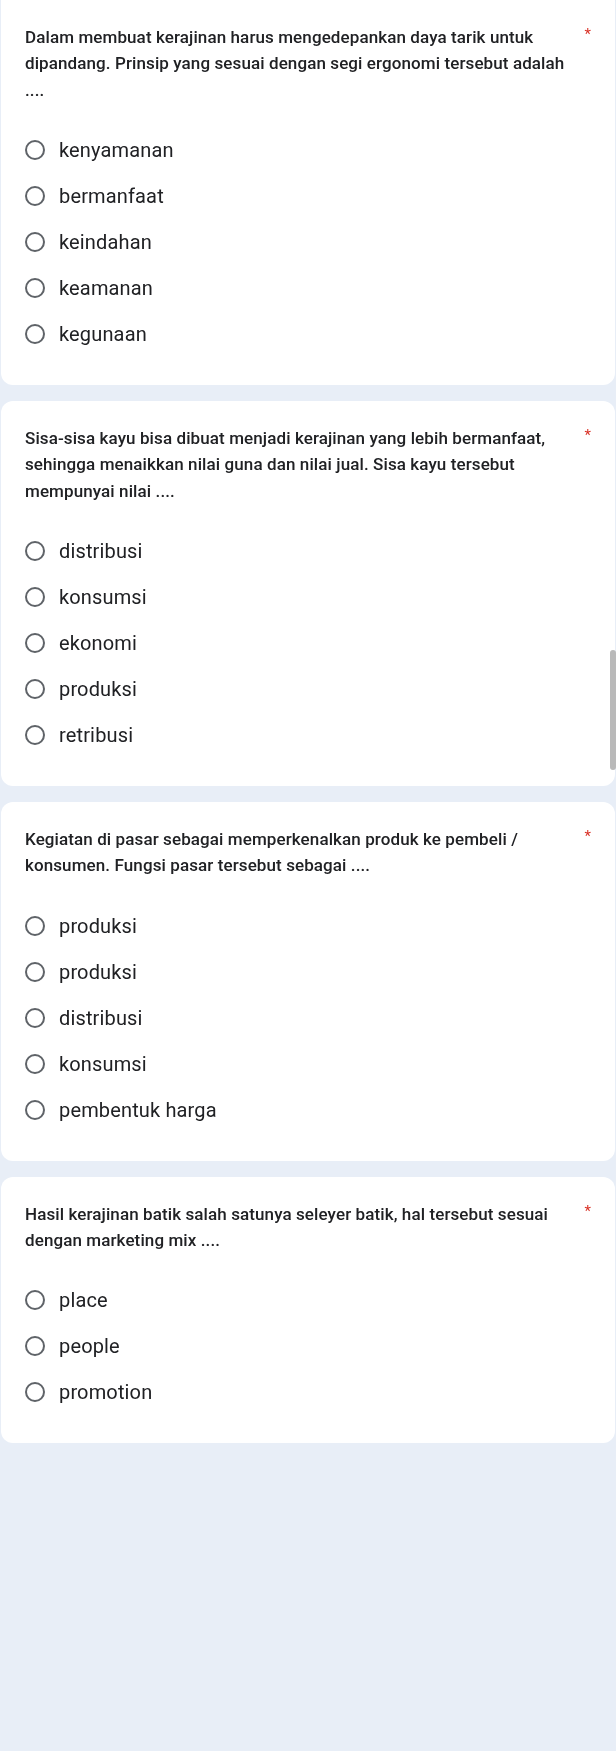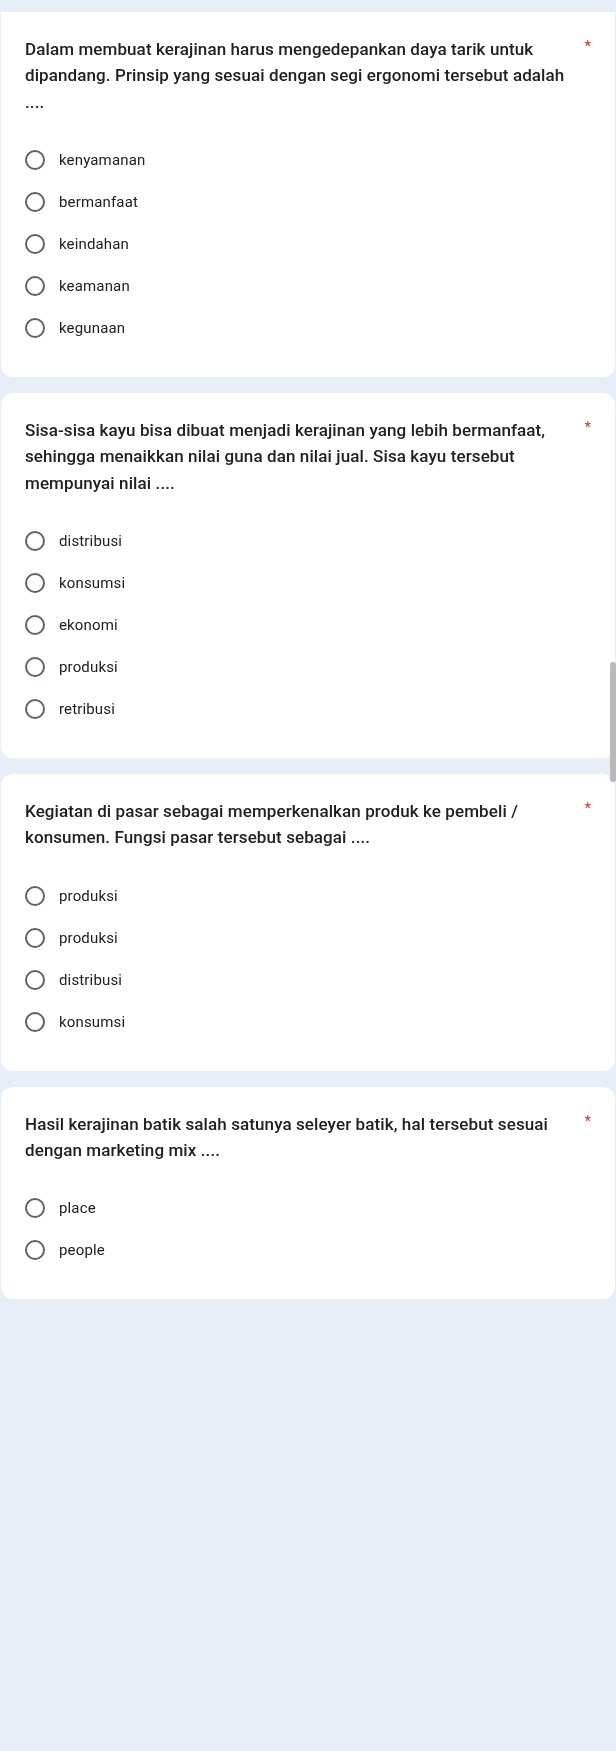--- a/index.html
+++ b/index.html
@@ -12,21 +12,21 @@
   }
   .card {
     background: #fff;
     border-radius: 12px;
     margin: 0 0 16px 0;
     padding: 24px 24px 28px 24px;
   }
   .card:first-child {
     border-top-left-radius: 0;
     border-top-right-radius: 0;
-    margin-top: 12px;
+    margin-top: 0;
   }
   .question-row {
     display: flex;
     align-items: flex-start;
     margin-bottom: 24px;
   }
   .question-text {
     flex: 1;
     font-size: 17px;
     font-weight: 500;
@@ -48,21 +48,21 @@
   }
   .radio {
     width: 20px;
     height: 20px;
     border: 2px solid #5f6368;
     border-radius: 50%;
     margin-right: 14px;
     flex-shrink: 0;
   }
   .option-label {
-    font-size: 15px;
+    font-size: 20px;
     color: #202124;
     letter-spacing: 0.15px;
   }
   .scroll-indicator {
     position: absolute;
     right: 0;
     top: 650px;
     width: 6px;
     height: 120px;
     background: #b9b9b9;
@@ -143,31 +143,39 @@
         <span class="option-label">produksi</span>
       </div>
     <div class="option">
         <span class="radio"></span>
         <span class="option-label">distribusi</span>
       </div>
     <div class="option">
         <span class="radio"></span>
         <span class="option-label">konsumsi</span>
       </div>
+    <div class="option">
+        <span class="radio"></span>
+        <span class="option-label">pembentuk harga</span>
+      </div>
   </div>
 
   <div class="card">
     <div class="question-row">
       <div class="question-text">Hasil kerajinan  batik salah satunya seleyer batik, hal tersebut sesuai dengan marketing mix ....</div>
       <div class="required">*</div>
     </div>
     <div class="option">
         <span class="radio"></span>
         <span class="option-label">place</span>
       </div>
     <div class="option">
         <span class="radio"></span>
         <span class="option-label">people</span>
       </div>
+    <div class="option">
+        <span class="radio"></span>
+        <span class="option-label">promotion</span>
+      </div>
   </div>
 
   <div class="scroll-indicator"></div>
 </div>
 
 </body></html>

